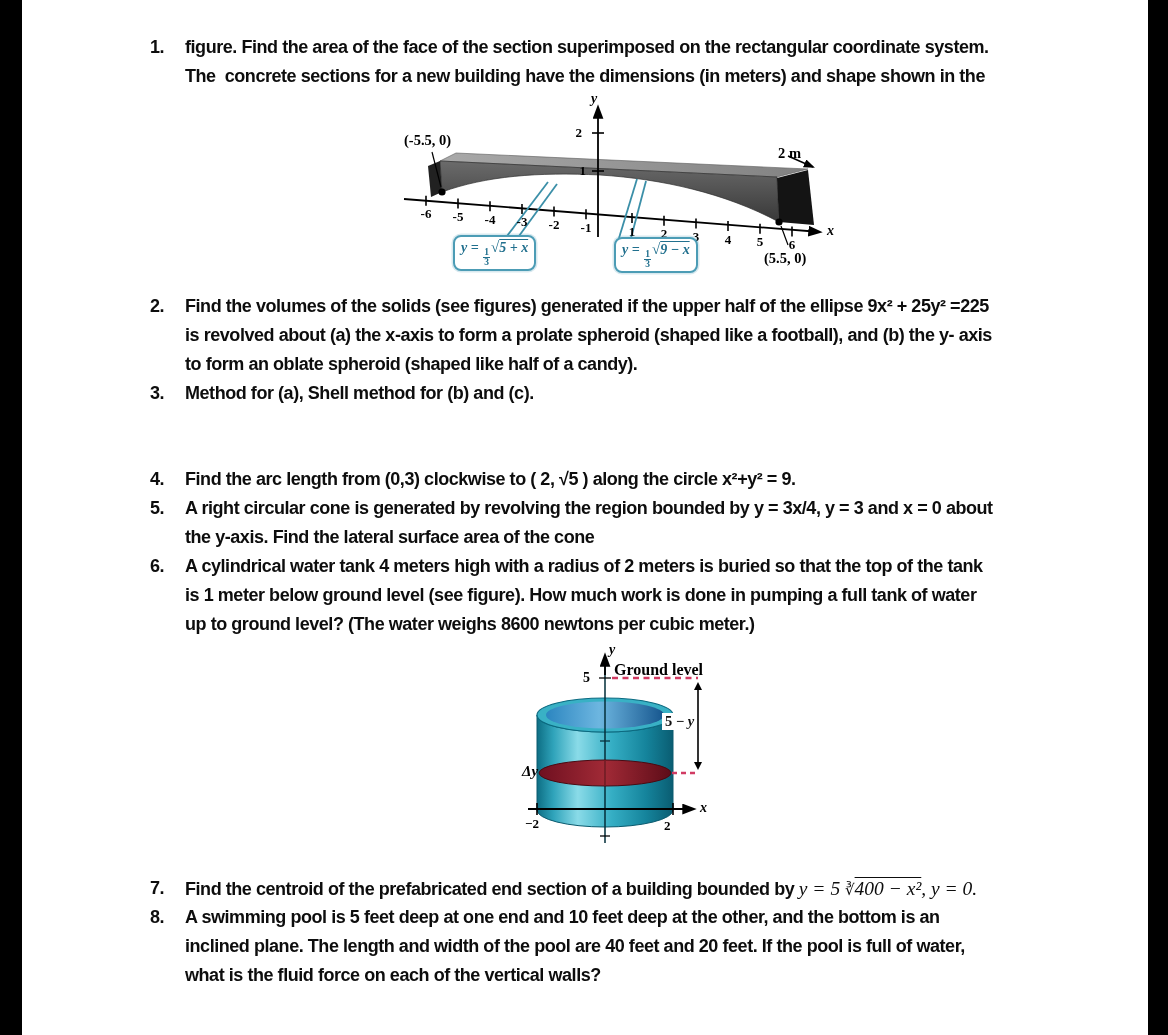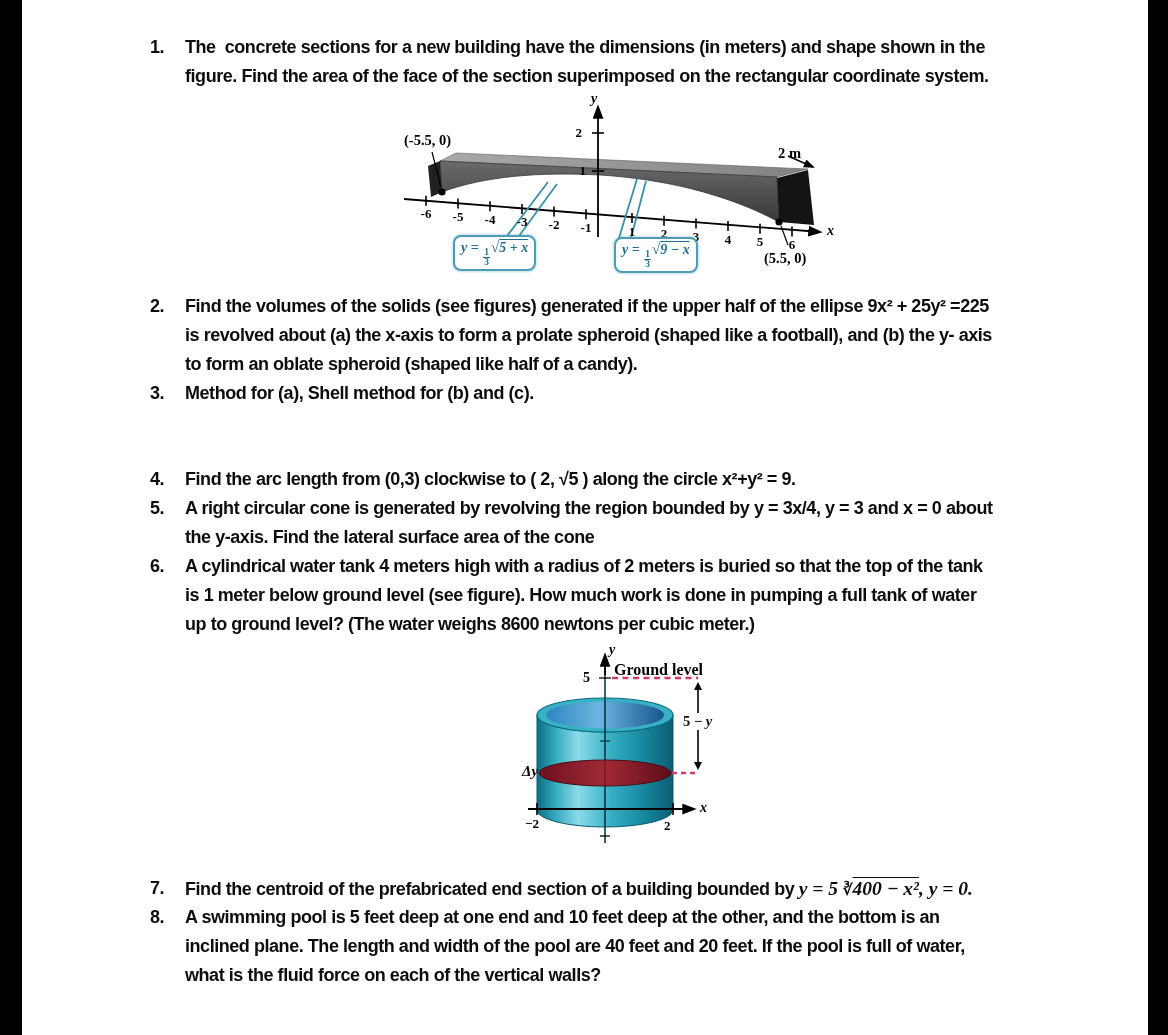--- a/index.html
+++ b/index.html
@@ -11,21 +11,21 @@
   .edge-bar.left{left:0;width:22px}
   .edge-bar.right{left:1148px;width:20px}
 
   
   .problem{position:absolute;left:150px;display:flex;font-weight:bold;
     font-size:18px;letter-spacing:-0.45px;color:#0d0d0d}
   .problem .num{width:35px;line-height:29px;white-space:pre}
   .problem .line{white-space:pre;line-height:29px;height:29px}
 
   .mathserif{font-family:"Liberation Serif",serif;font-style:italic;
-    font-weight:bold;font-size:19.5px;letter-spacing:0}
+    font-weight:normal;font-size:19.5px;letter-spacing:0}
   .ol{text-decoration:overline}
 
   
   .fig{position:absolute}
   .figlabel{position:absolute;font-family:"Liberation Serif",serif;
     font-weight:bold;color:#000;white-space:pre}
   .it{font-style:italic}
   .tick{font-size:13px}
   .coord{font-size:14.5px}
   .ctr{text-align:center}
@@ -44,22 +44,22 @@
 </style>
 </head>
 <body>
 
 <div class="edge-bar left"></div>
 <div class="edge-bar right"></div>
 
 <div class="problem" style="top:33px">
   <div class="num">1.</div>
   <div>
+    <div class="line">figure. Find the area of the face of the section superimposed on the rectangular coordinate system.</div>
     <div class="line">The  concrete sections for a new building have the dimensions (in meters) and shape shown in the</div>
-    <div class="line">figure. Find the area of the face of the section superimposed on the rectangular coordinate system.</div>
   </div>
 </div>
 
 <div class="fig" style="left:390px;top:95px;width:480px;height:195px">
   <svg width="480" height="195" viewBox="0 0 480 195">
     <defs>
       <marker id="ah" markerWidth="9" markerHeight="8" refX="6.5" refY="3" orient="auto">
         <path d="M0,0 L8,3 L0,6 Z" fill="#000"></path>
       </marker>
       <linearGradient id="g-top" x1="0" y1="0" x2="1" y2="0">
@@ -243,21 +243,21 @@
     <line x1="8" y1="164" x2="174" y2="164" stroke="#000" stroke-width="1.8" marker-end="url(#ah2)"></line>
     <g stroke="#000" stroke-width="1.6">
       <line x1="17" y1="158" x2="17" y2="170"></line>
         <line x1="153" y1="158" x2="153" y2="170"></line>
     </g>
   </svg>
 
   <span class="figlabel it" style="left:89px;top:-3px;font-size:14px">y</span>
   <span class="figlabel" style="left:94px;top:16px;font-size:16px">Ground level</span>
   <span class="figlabel" style="left:63px;top:25px;font-size:14px">5</span>
-  <span class="depth-label" style="left:160px;top:68px"><span>5 − </span><span class="it">y</span></span>
+  <span class="depth-label" style="left:142px;top:68px"><span>5 − </span><span class="it">y</span></span>
   <span class="figlabel it" style="left:2px;top:118px;font-size:15px">Δy</span>
   <span class="figlabel it" style="left:180px;top:155px;font-size:14px">x</span>
   <span class="figlabel tick" style="left:5px;top:171px">−2</span>
   <span class="figlabel tick" style="left:144px;top:173px">2</span>
 </div>
 
 <div class="problem" style="top:874px">
   <div class="num">7.</div>
   <div>
     <div class="line"><span>Find the centroid of the prefabricated end section of a building bounded by </span><span class="mathserif"><span>y = 5 </span><span class="radsign">∛</span><span class="ol">400 − x²</span><span>, y = 0.</span></span></div>

